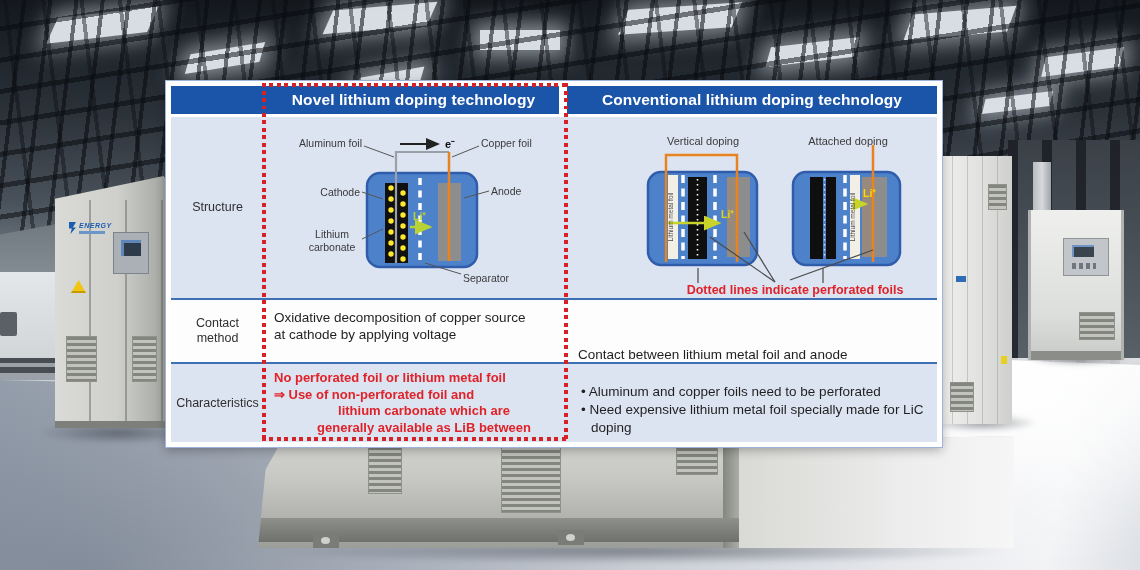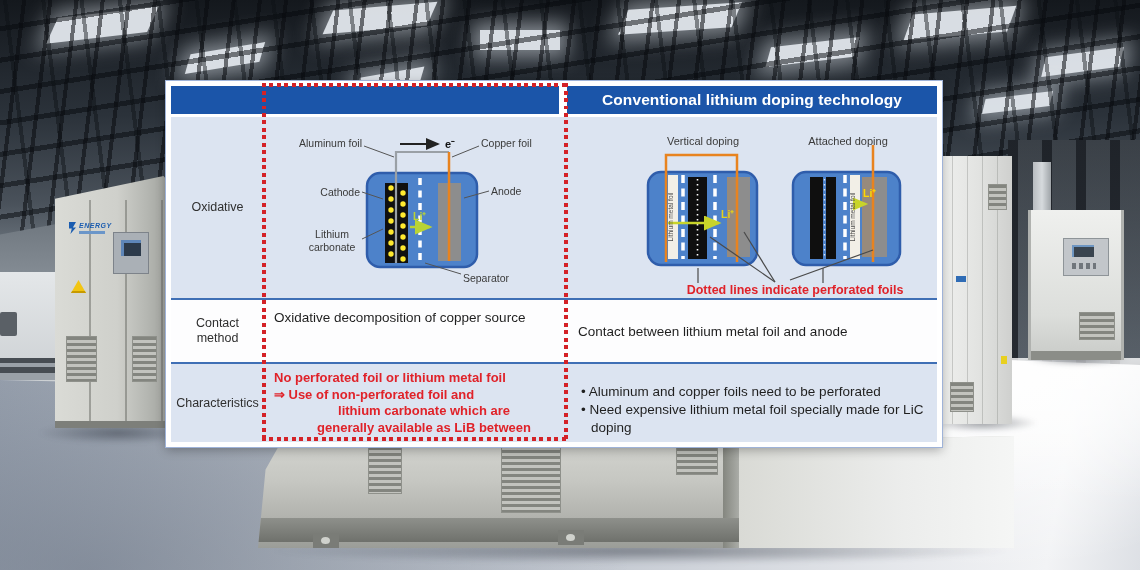--- a/index.html
+++ b/index.html
@@ -115,21 +115,21 @@
   .sep{height:2px;background:#3f6fb5;}
   .row{display:flex;width:766px;}
   .r-struct{height:181px;background:#dce4f1;}
   .r-dope{height:62px;background:#fdfdfe;}
   .r-char{height:78px;background:#dce4f1;}
   .lbl{width:93px;display:flex;align-items:center;justify-content:center;text-align:center;
     font-size:12.5px;color:#2f2f2f;line-height:15px;padding:0 4px;}
   .cellN{width:299px;position:relative;}
   .cellC{width:374px;position:relative;}
   .r-dope .cellN{padding:9px 8px 0 10px;font-size:13.5px;color:#1f1f1f;line-height:17px;}
-  .r-dope .cellC{display:flex;align-items:center;padding-left:15px;font-size:13.5px;color:#1f1f1f;}
+  .r-dope .cellC{display:flex;align-items:flex-end;padding-left:15px;font-size:13.5px;color:#1f1f1f;}
   .r-char .cellN{padding:6px 6px 0 10px;font-size:13px;font-weight:bold;color:#e02229;line-height:16.5px;}
   .r-char .cellN .ind{padding-left:17px;text-align:center;}
   .r-char .cellC{padding:19px 8px 0 18px;font-size:13.5px;color:#1f1f1f;line-height:18px;}
   .r-char .cellC div{text-indent:-10px;padding-left:10px;}
   svg{position:absolute;left:0;top:0;}
   svg text{font-family:"Liberation Sans",sans-serif;}
 
   
   .dt{position:absolute;z-index:12;}
   .dt.h{height:4px;left:96px;width:306px;background:repeating-linear-gradient(90deg,#d42227 0 4px,transparent 4px 7.5px);}
@@ -212,27 +212,28 @@
         <i></i>
         <b></b>
       </div>
     <i class="vent v1"></i>
     <i class="base"></i>
   </div>
 
   <div class="panelT">
 
     <div class="hdr">
+      <span class="hN">Novel lithium doping technology</span>
       <span class="hC">Conventional lithium doping technology</span>
       <i class="gap"></i>
     </div>
     <div class="hgap"></div>
 
     <div class="row r-struct">
-      <div class="lbl">Oxidative</div>
+      <div class="lbl">Structure</div>
 
       <div class="cellN">
         <svg width="299" height="181" viewBox="0 0 299 181">
           <defs>
             <marker id="mD" markerWidth="8" markerHeight="8" refX="6" refY="3" orient="auto">
                 <path d="M0,0L7,3L0,6Z" fill="#222"></path>
               </marker>
             <marker id="mG" markerWidth="8" markerHeight="8" refX="6" refY="3" orient="auto">
                 <path d="M0,0L7,3L0,6Z" fill="#b9d335"></path>
               </marker>
@@ -330,20 +331,21 @@
         </svg>
       </div>
     </div>
 
     <div class="sep"></div>
 
     <div class="row r-dope">
       <div class="lbl">Contact method</div>
       <div class="cellN">
         <div>Oxidative decomposition of copper source</div>
+        <div>at cathode by applying voltage</div>
       </div>
       <div class="cellC">
         <div>Contact between lithium metal foil and anode</div>
       </div>
     </div>
 
     <div class="sep"></div>
 
     <div class="row r-char">
       <div class="lbl">Characteristics</div>

